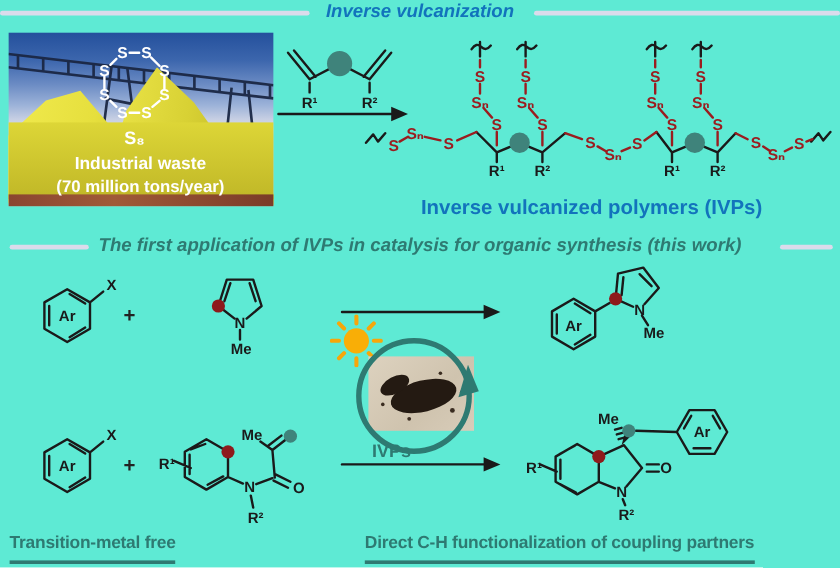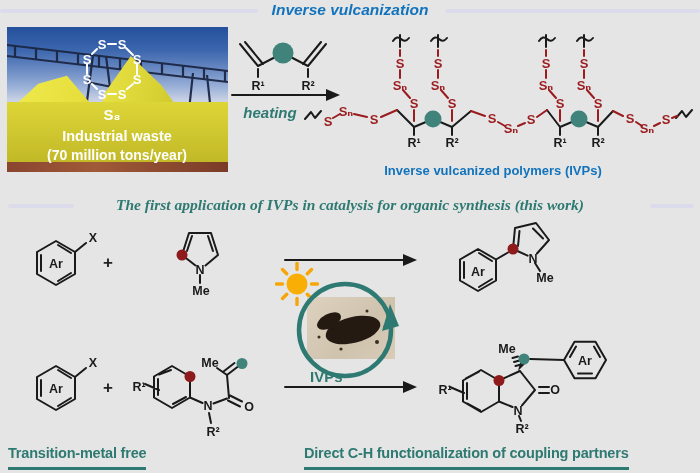--- a/index.html
+++ b/index.html
@@ -1,23 +1,23 @@
 <!DOCTYPE html>
 <html><head>
 <meta charset="utf-8">
 <style>
   html,body{margin:0;padding:0;background:#fff;}
-  .stage{position:relative;width:700px;height:473px;background:#e5e5e5;overflow:hidden;
+  .stage{position:relative;width:700px;height:473px;background:#5eead4;overflow:hidden;
          font-family:"Liberation Sans","DejaVu Sans",sans-serif;}
   .rule{position:absolute;height:4px;background:#dbdbeb;border-radius:2px;}
   .title{position:absolute;left:0;right:0;text-align:center;font-weight:bold;font-style:italic;
          font-size:15.5px;white-space:nowrap;}
   .title.blue{color:#1273bc;}
-  .title.teal{color:#2e7a72;font-family:Liberation Serif, serif;}
-  .cap-blue{position:absolute;color:#1273bc;font-weight:bold;font-size:13px;text-align:center;white-space:nowrap;}
+  .title.teal{color:#2e7a72;}
+  .cap-blue{position:absolute;color:#1273bc;font-weight:bold;font-size:17px;text-align:center;white-space:nowrap;}
   .heating{position:absolute;color:#2e7a72;font-weight:bold;font-style:italic;font-size:15px;text-align:center;}
   .ivps-label{position:absolute;color:#2e7a72;font-weight:bold;font-size:15px;text-align:left;}
   .plus{position:absolute;font-size:17px;font-weight:600;color:#222;}
   .tag{position:absolute;color:#2e7a72;font-weight:bold;font-size:14.5px;letter-spacing:-0.2px;
        border-bottom:3.5px solid #2e7a72;padding-bottom:6px;white-space:nowrap;}
   
   .photo{position:absolute;left:7px;top:27px;width:221px;height:145px;overflow:hidden;}
   .sky{position:absolute;inset:0;background:linear-gradient(180deg,#24509c 0%,#3c66ad 16%,#6c8cc4 30%,
        #9db3d9 42%,#c7cfe3 50%,#d8dcea 56%,#cfd2c2 60%);}
   .pilebase{position:absolute;left:0;top:52%;width:100%;height:44%;
@@ -88,21 +88,20 @@
     <path class="b" d="M30,30 L12,8 M35,28 L17,6 M80,30 L98,8 M75,28 L93,6 M30,30 L55,17 M80,30 L55,17 M30,33 L30,41 M80,33 L80,41"></path>
     <circle cx="55" cy="17" r="10.5" fill="#3f837b"></circle>
     <text class="at" x="30" y="54">R¹</text>
     <text class="at" x="80" y="54">R²</text>
   </svg>
 
   <svg style="position:absolute;left:228px;top:86px;" width="118" height="20" viewBox="0 0 118 20">
     <path class="b" stroke-width="2.2" d="M4,9 L98,9"></path>
     <polygon points="98,3 112,9 98,15" fill="#1a1a1a"></polygon>
   </svg>
-  <div class="heating" style="left:229px;top:104px;width:82px;">heating</div>
 
   <svg style="position:absolute;left:302px;top:28px;" width="396" height="140" viewBox="0 0 396 140">
 
     <path class="b" d="
       M3,91 L9,84 L13,90 L19,83
       M95,82 L112,99 M112,99 L131,91 M150,99 L131,91 M150,99 L169,83
       M245,82 L258,99 M258,99 L277,91 M296,99 L277,91 M296,99 L311,83
       M112,99 L112,107 M150,99 L150,107 M258,99 L258,107 M296,99 L296,107
       M374,90 L380,83 L384,89 L390,82
       M91,13 q4,-6 8,-2 q4,4 8,-1 M98,7 L98,19

